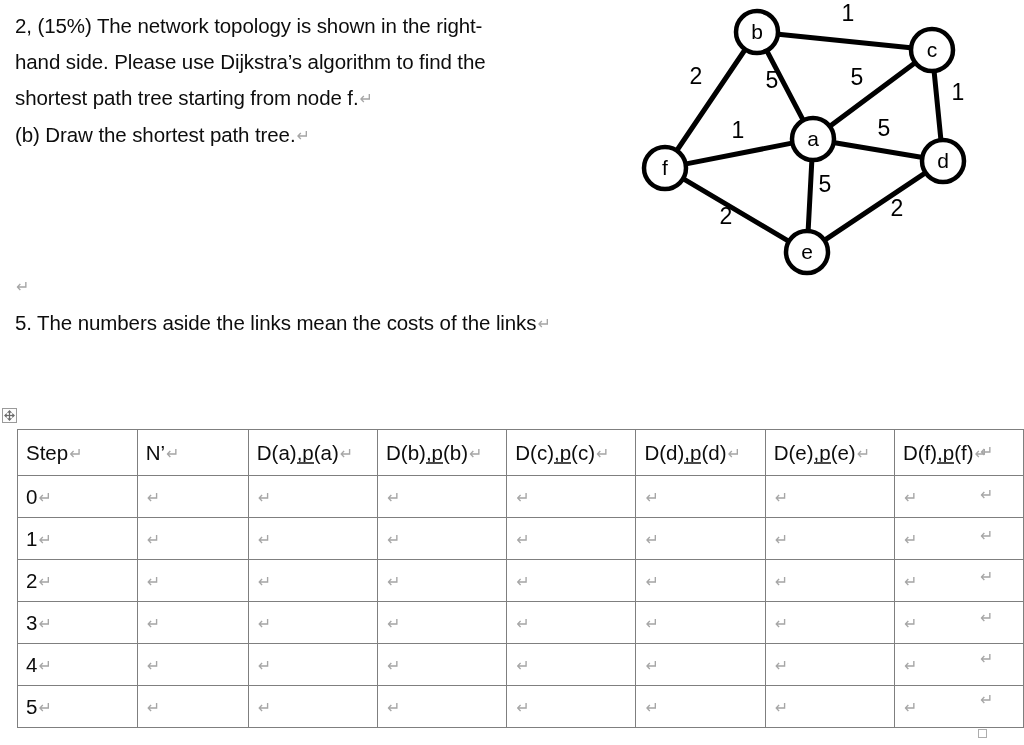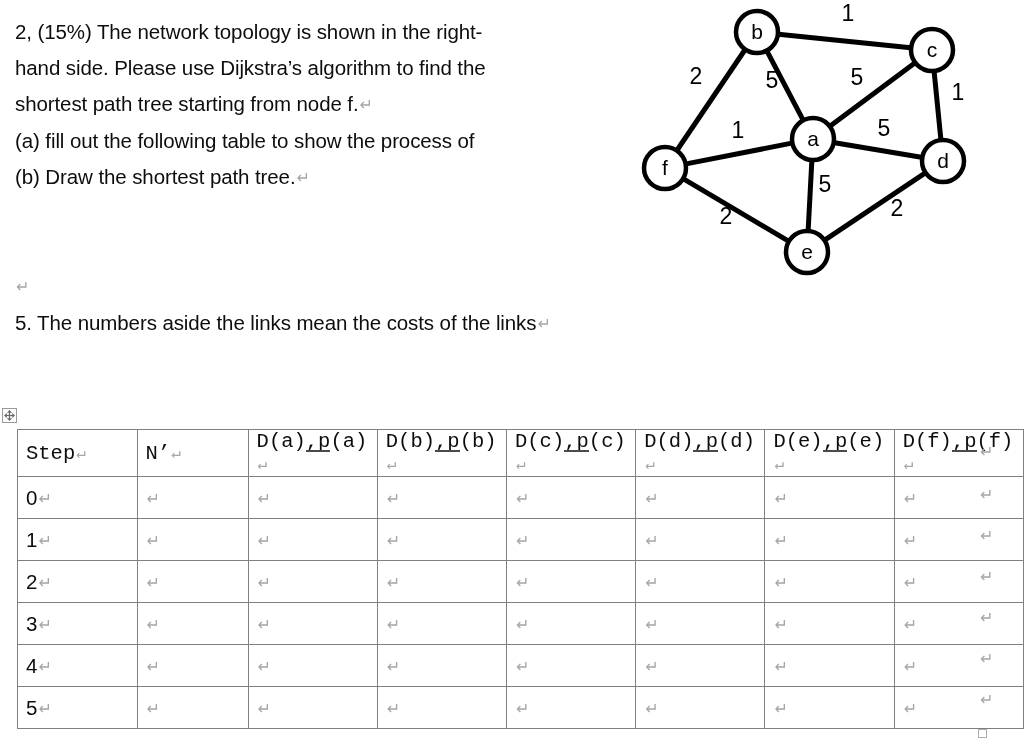--- a/index.html
+++ b/index.html
@@ -13,21 +13,21 @@
     position: relative;
     overflow: hidden;
     font-family: "Liberation Sans", sans-serif;
     color: #000000;
   }
 
   
   #question-text {
     position: absolute;
     left: 15px;
-    top: 14px;
+    top: 8px;
     width: 610px;
   }
   .qline {
     font-size: 20.5px;
     line-height: 36px;
     white-space: nowrap;
     color: #0d0d0d;
     letter-spacing: -0.1px;
   }
   .pilcrow {
@@ -68,21 +68,21 @@
   table.dtable td, table.dtable th {
     border: 1px solid #7f7f7f;
     padding: 0 0 0 8px;
     text-align: left;
     vertical-align: middle;
     font-weight: normal;
     font-size: 20.5px;
     color: #0d0d0d;
     background: #ffffff;
   }
-  table.dtable tr.header-row th { height: 45px; font-family: Liberation Mono, monospace; }
+  table.dtable tr.header-row th { height: 45px; }
   table.dtable tr.body-row td { height: 41px; }
 
   .col-step  { width: 113px; }
   .col-n     { width: 105px; }
   .col-d     { width: 123px; }
 
   .hdr-inner { display: inline-block; position: relative; }
   
   .sp-under {
     position: relative;
@@ -137,21 +137,20 @@
   }
   .tail-marks div.first { line-height: 45px; height: 45px; }
 </style>
 </head>
 <body>
 
 <div id="question-text">
   <div class="qline"><span>2, (15%) The network topology is shown in the right-</span></div>
   <div class="qline"><span>hand side. Please use Dijkstra’s algorithm to find the</span></div>
   <div class="qline"><span>shortest path tree starting from node f.</span><span class="pilcrow">↵</span></div>
-  <div class="qline"><span>(a) fill out the following table to show the process of</span></div>
   <div class="qline"><span>(b) Draw the shortest path tree.</span><span class="pilcrow">↵</span></div>
 </div>
 
 <div id="ps-block">
   <div class="qline"><span class="pilcrow">↵</span></div>
   <div class="qline"><span>5. The numbers aside the links mean the costs of the links</span><span class="pilcrow">↵</span></div>
 </div>
 
 <div id="network-diagram">
   <svg width="394" height="292" viewBox="0 0 394 292" xmlns="http://www.w3.org/2000/svg">

